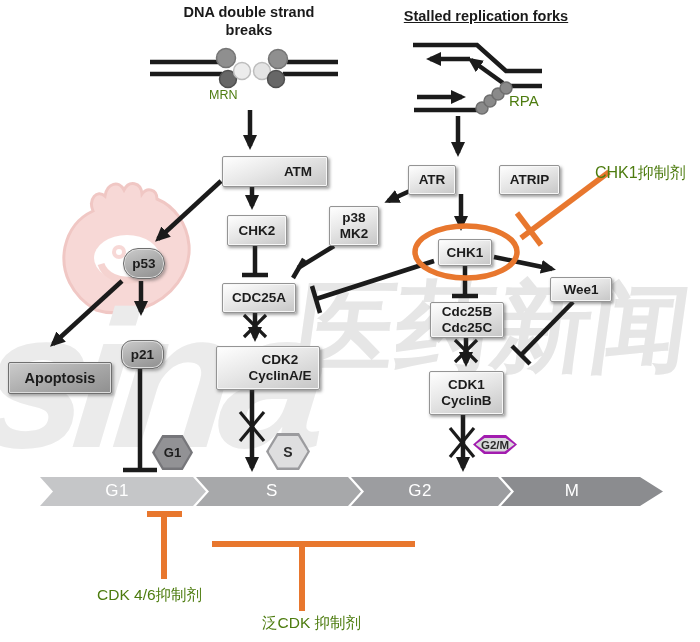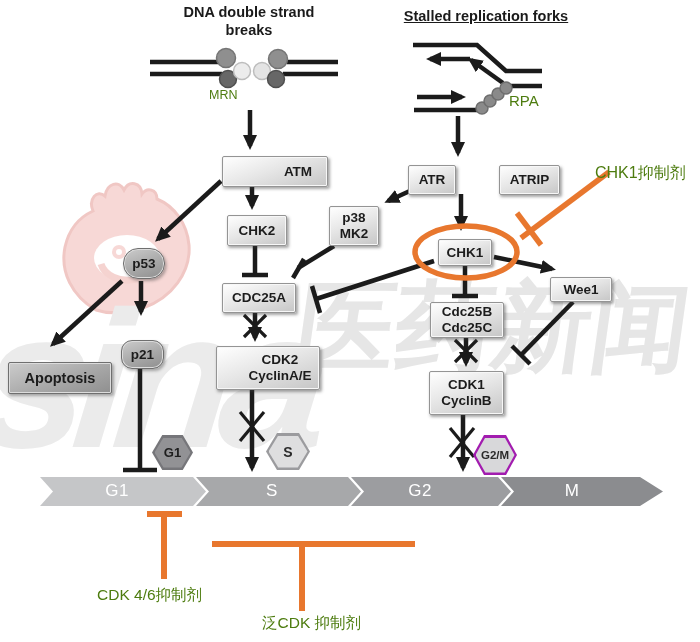--- a/index.html
+++ b/index.html
@@ -212,21 +212,21 @@
   <div class="node dark" style="left:123px;top:248px;width:40px;height:29px;border-radius:15px;">p53</div>
   <div class="node dark" style="left:121px;top:340px;width:41px;height:27px;border-radius:11px;">p21</div>
   <div class="node dark" style="left:8px;top:362px;width:102px;height:30px;font-size:14.5px;">Apoptosis</div>
 
   <div class="hex" style="left:152px;top:435px;width:41px;height:35px;background:#76767a;">
     <div class="inner" style="background:#929295;font-size:13px;color:#1d1d1d;">G1</div>
   </div>
   <div class="hex" style="left:266px;top:433px;width:44px;height:37px;background:#9b9b9e;">
     <div class="inner" style="background:#dededf;font-size:14px;">S</div>
   </div>
-  <div class="hex" style="left:473px;top:435px;width:44px;height:40px;background:#a21caf;">
+  <div class="hex" style="left:473px;top:435px;width:44px;height:19px;background:#a21caf;">
     <div class="inner" style="background:#d8d8da;font-size:11.5px;">G2/M</div>
   </div>
 
   <div class="bar-label" style="left:87px;">G1</div>
   <div class="bar-label" style="left:242px;">S</div>
   <div class="bar-label" style="left:390px;">G2</div>
   <div class="bar-label" style="left:542px;">M</div>
 
   <div class="annot" style="left:595px;top:163px;font-size:16px;">CHK1抑制剂</div>
   <div class="annot" style="left:97px;top:585px;">CDK 4/6抑制剂</div>

